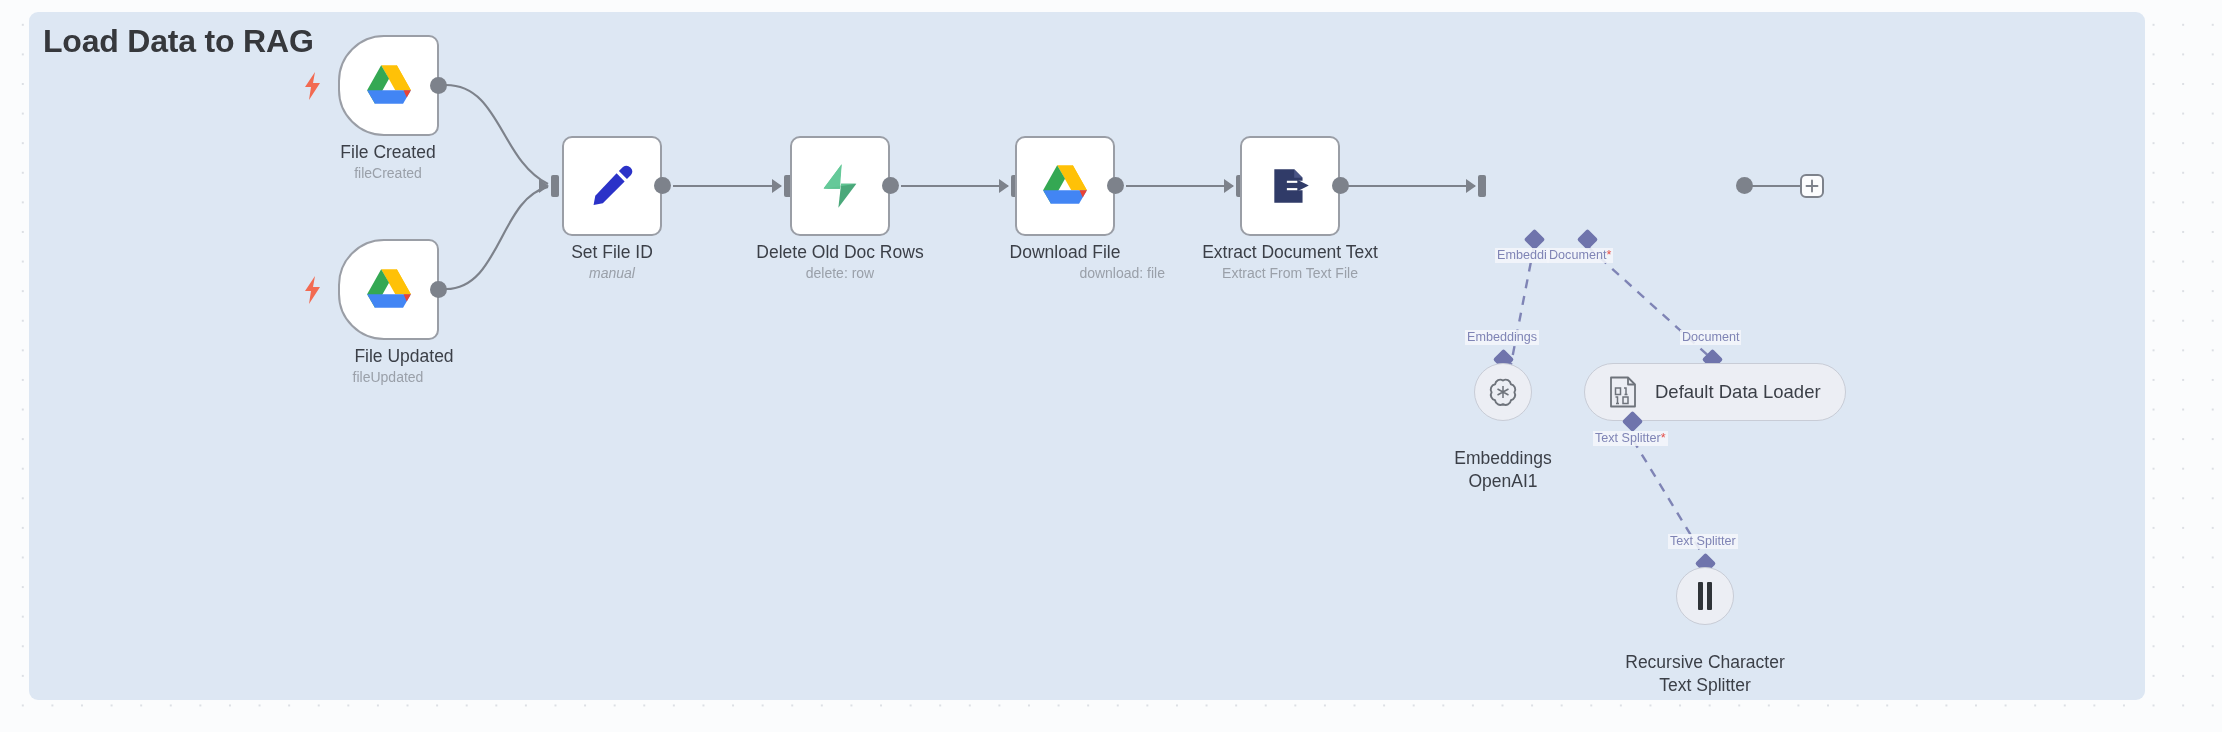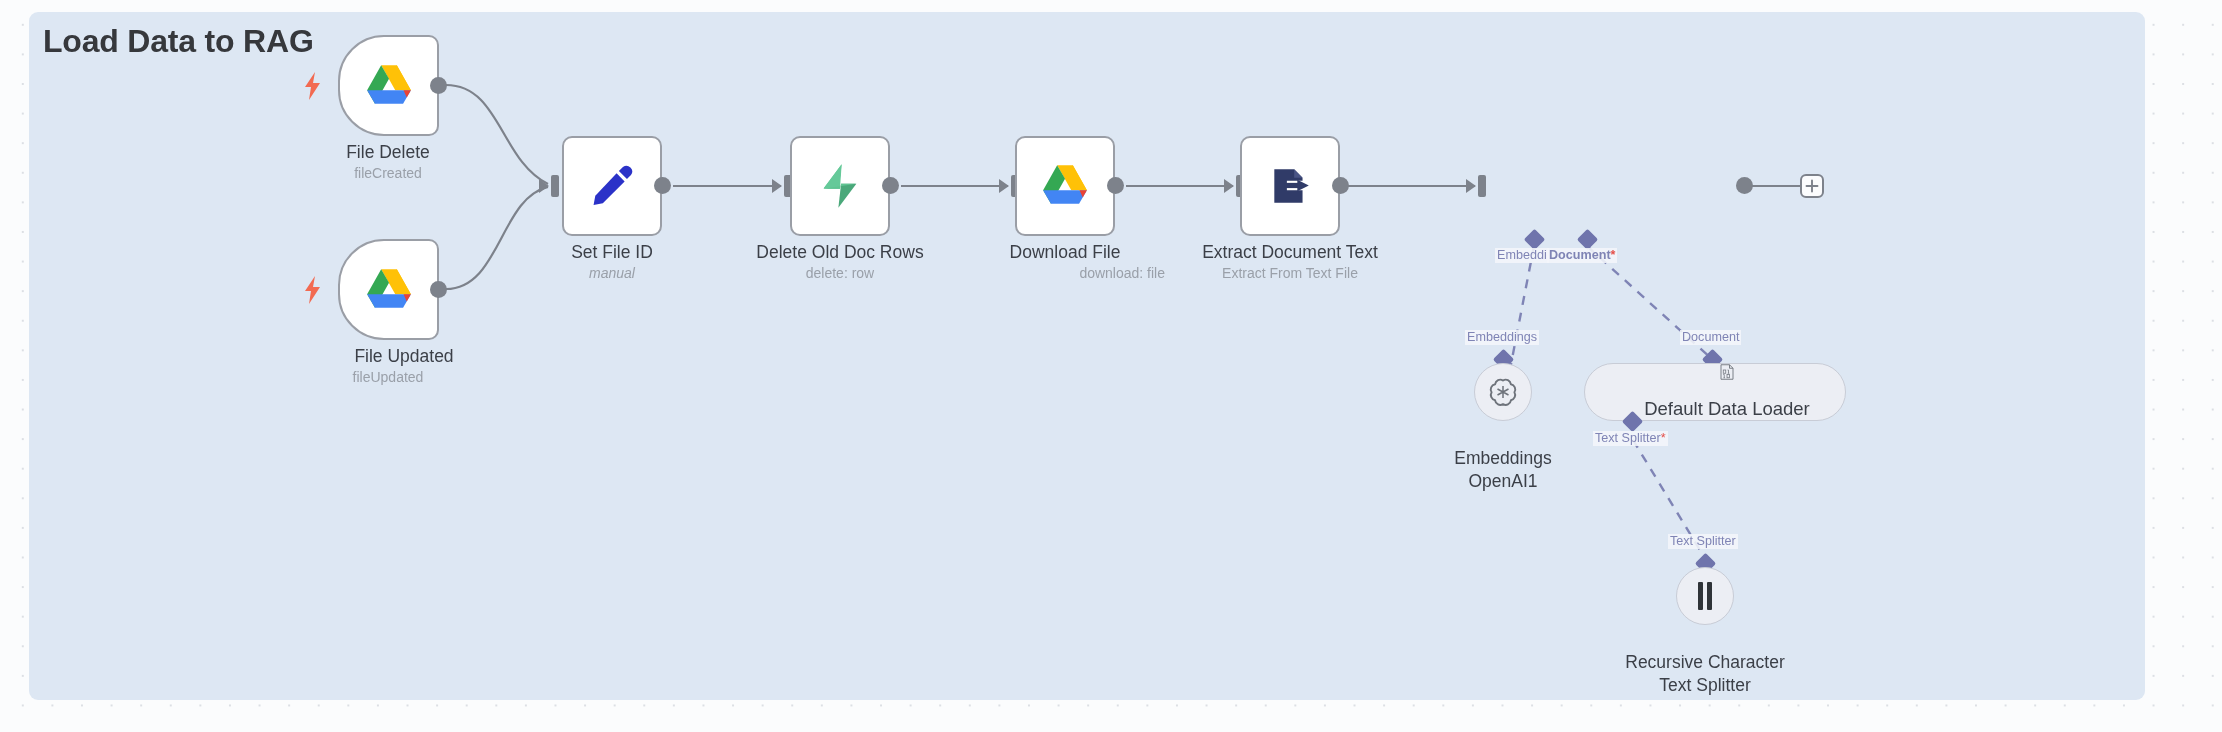--- a/index.html
+++ b/index.html
@@ -209,21 +209,21 @@
       <path d="M38 25 L45 25 L41 32 Z" fill="#ea4335"></path>
       <path d="M10.5 38 L16.5 27 L24 38 Z" fill="#188038" opacity="0"></path>
     </svg>
   </div>
   <div class="bolt" style="left:303px; top:72px;">
     <svg width="20" height="28" viewBox="0 0 20 28">
       <path d="M12 0 L2 15 L8 15 L6 28 L17 11 L10 11 Z" fill="#f26a51"></path>
     </svg>
   </div>
   <div class="dot" style="left:430px; top:77px;"></div>
-  <div class="node-title" style="left:288px; top:142px; width:200px;">File Delete</div>
+  <div class="node-title" style="left:288px; top:142px; width:200px;">File Created</div>
   <div class="node-sub" style="left:288px; top:165px; width:200px;">fileCreated</div>
 
   <div class="node trigger" style="left:338px; top:239px; width:101px; height:101px;">
     <svg width="50" height="44" viewBox="0 0 48 42">
       <path d="M16.5 1 L31.5 1 L45 25 L30 25 Z" fill="#ffc107"></path>
       <path d="M16.5 1 L3 25 L10.5 38 L24 14 Z" fill="#34a853"></path>
       <path d="M3 25 L45 25 L37.5 38 L10.5 38 Z" fill="#4285f4"></path>
       <path d="M24 14 L31.5 1 L45 25 L37.5 25 Z" fill="#ffc107"></path>
       <path d="M38 25 L45 25 L41 32 Z" fill="#ea4335"></path>
     </svg>
@@ -293,21 +293,21 @@
   <div class="node-title" style="left:1190px; top:242px; width:200px;">Extract Document Text</div>
   <div class="node-sub" style="left:1190px; top:265px; width:200px;">Extract From Text File</div>
 
   <div class="in-arrow" style="left:1466px; top:179px;"></div>
   <div class="in-stub" style="left:1478px; top:175px;"></div>
   <div class="dot" style="left:1736px; top:177px;"></div>
 
   <div class="diamond" style="left:1527px; top:232px;"></div>
   <div class="diamond" style="left:1580px; top:232px;"></div>
   <div class="conn-label" style="left:1495px; top:248px;">Embeddi</div>
-  <div class="conn-label" style="left:1547px; top:248px;font-weight:bold;"><span>Document</span><span class="req">*</span></div>
+  <div class="conn-label" style="left:1547px; top:248px;"><span>Document</span><span class="req">*</span></div>
 
   <div id="plus-btn" style="left:1800px; top:174px;">
     <svg width="14" height="14" viewBox="0 0 14 14">
       <path d="M7 1.5 L7 12.5 M1.5 7 L12.5 7" stroke="#7d828b" stroke-width="1.9" stroke-linecap="round"></path>
     </svg>
   </div>
 
   <div class="conn-label" style="left:1465px; top:330px;">Embeddings</div>
   <div class="diamond" style="left:1496px; top:352px;"></div>
   <div class="subnode-round" style="left:1474px; top:363px;">
@@ -316,21 +316,21 @@
         <path d="M17 5.5 c3.2 -2.2 7.4 0 7.9 3.8 c3.7 0.6 5.6 5 3.5 8 c1.9 3.1 0 7.4 -3.5 8 c-0.5 3.8 -4.7 6 -7.9 3.8 c-3.2 2.2 -7.4 0 -7.9 -3.8 c-3.5 -0.6 -5.4 -4.9 -3.5 -8 c-2.1 -3 -0.2 -7.4 3.5 -8 c0.5 -3.8 4.7 -6 7.9 -3.8 z"></path>
         <path d="M17 11 L17 23 M11.5 14 L22.5 20 M11.5 20 L22.5 14" stroke-width="1.5"></path>
       </g>
     </svg>
   </div>
   <div class="sub-title" style="left:1403px; top:447px; width:200px;">Embeddings
 OpenAI1</div>
 
   <div class="conn-label" style="left:1680px; top:330px;">Document</div>
   <div class="diamond" style="left:1705px; top:352px;"></div>
-  <div class="subnode-pill" style="left:1584px; top:363px; width:262px;flex-direction:column;">
+  <div class="subnode-pill" style="left:1584px; top:363px; width:262px;">
     <svg width="28" height="32" viewBox="0 0 28 32">
       <path d="M2 1.5 L19 1.5 L26 8.5 L26 30.5 L2 30.5 Z" fill="none" stroke="#6e737b" stroke-width="1.8" stroke-linejoin="round"></path>
       <path d="M19 1.5 L19 8.5 L26 8.5" fill="none" stroke="#6e737b" stroke-width="1.8" stroke-linejoin="round"></path>
       <rect x="6.5" y="12" width="5" height="6.5" fill="none" stroke="#6e737b" stroke-width="1.5"></rect>
       <path d="M15 12 L17 12 L17 18.5 M15.5 18.5 L18.5 18.5" fill="none" stroke="#6e737b" stroke-width="1.5"></path>
       <path d="M6.5 21 L8.5 21 L8.5 27.5 M7 27.5 L10 27.5" fill="none" stroke="#6e737b" stroke-width="1.5"></path>
       <rect x="14" y="21" width="5" height="6.5" fill="none" stroke="#6e737b" stroke-width="1.5"></rect>
     </svg>
     <span class="pill-label">Default Data Loader</span>
   </div>

